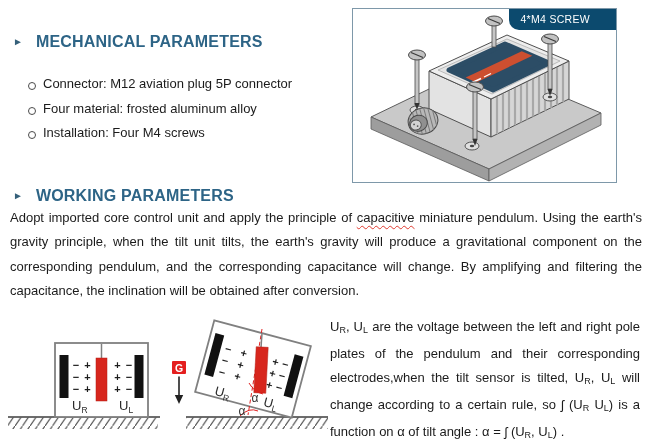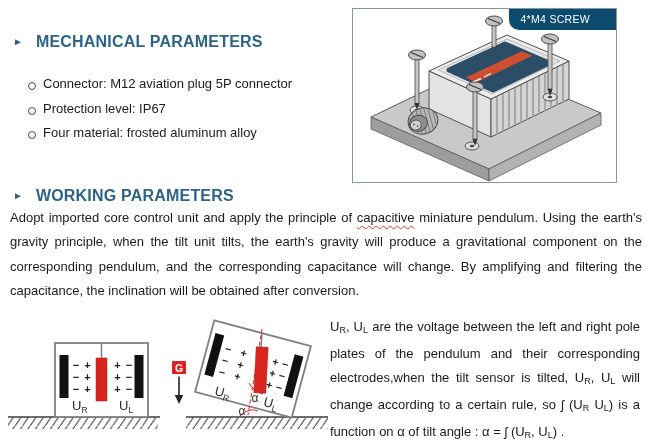--- a/index.html
+++ b/index.html
@@ -58,25 +58,25 @@
     <span class="h-text">MECHANICAL PARAMETERS</span>
   </div>
 
   <ul class="bullets">
     <li>
         <span class="dot"></span>
         <span>Connector: M12 aviation plug 5P connector</span>
       </li>
     <li>
         <span class="dot"></span>
-        <span>Protection level: IP67</span>
+        <span>Four material: frosted aluminum alloy</span>
       </li>
     <li>
         <span class="dot"></span>
-        <span>Four material: frosted aluminum alloy</span>
+        <span>Installation: Four M4 screws</span>
       </li>
   </ul>
 
   <div class="figure-frame">
     <svg class="dev" width="263" height="173" viewBox="0 0 263 173">
 
       <g>
         <polygon points="18,108 130,54 248,104 136,160" fill="#c9c9c9" stroke="#5c5c5c" stroke-width="1"></polygon>
         <polygon points="18,108 136,160 136,172 18,120" fill="#9d9d9d" stroke="#5c5c5c" stroke-width="0.8"></polygon>
         <polygon points="136,160 248,104 248,116 136,172" fill="#b2b2b2" stroke="#5c5c5c" stroke-width="0.8"></polygon>

